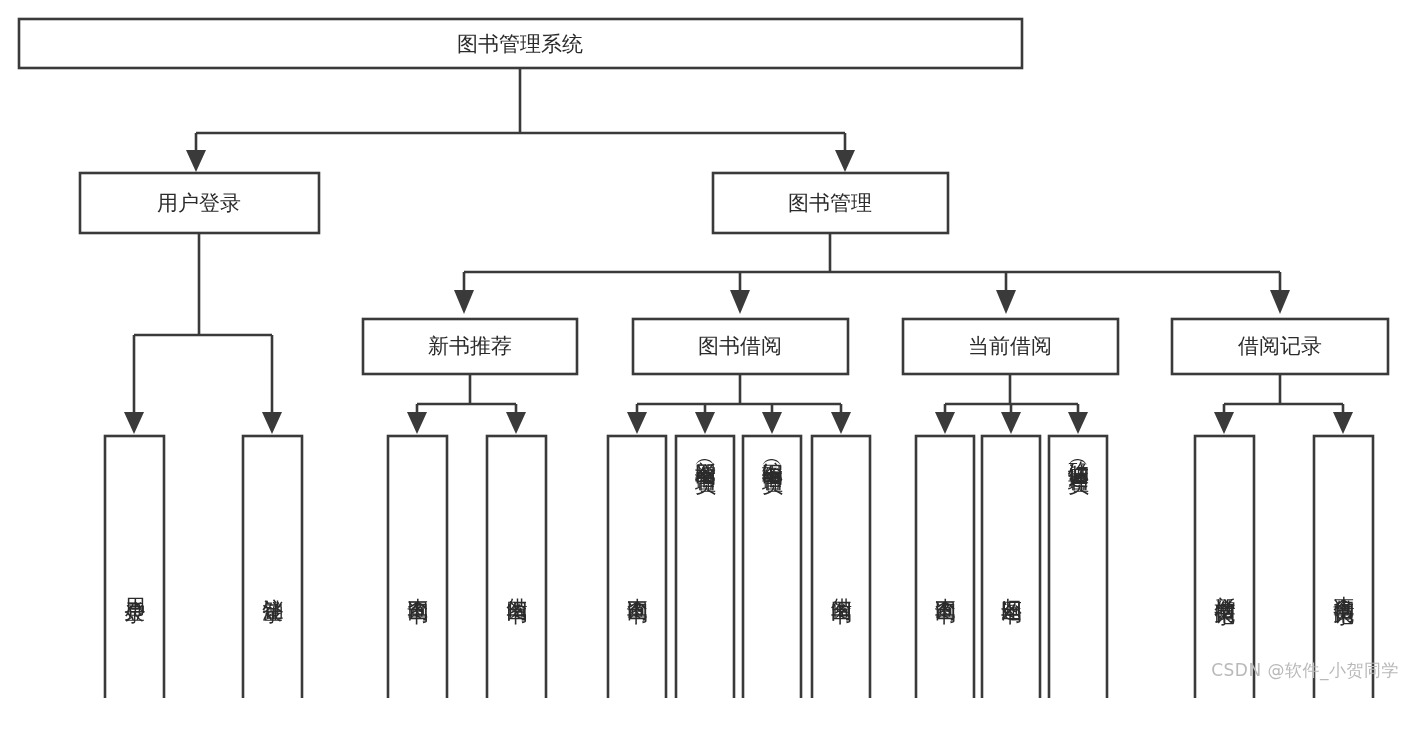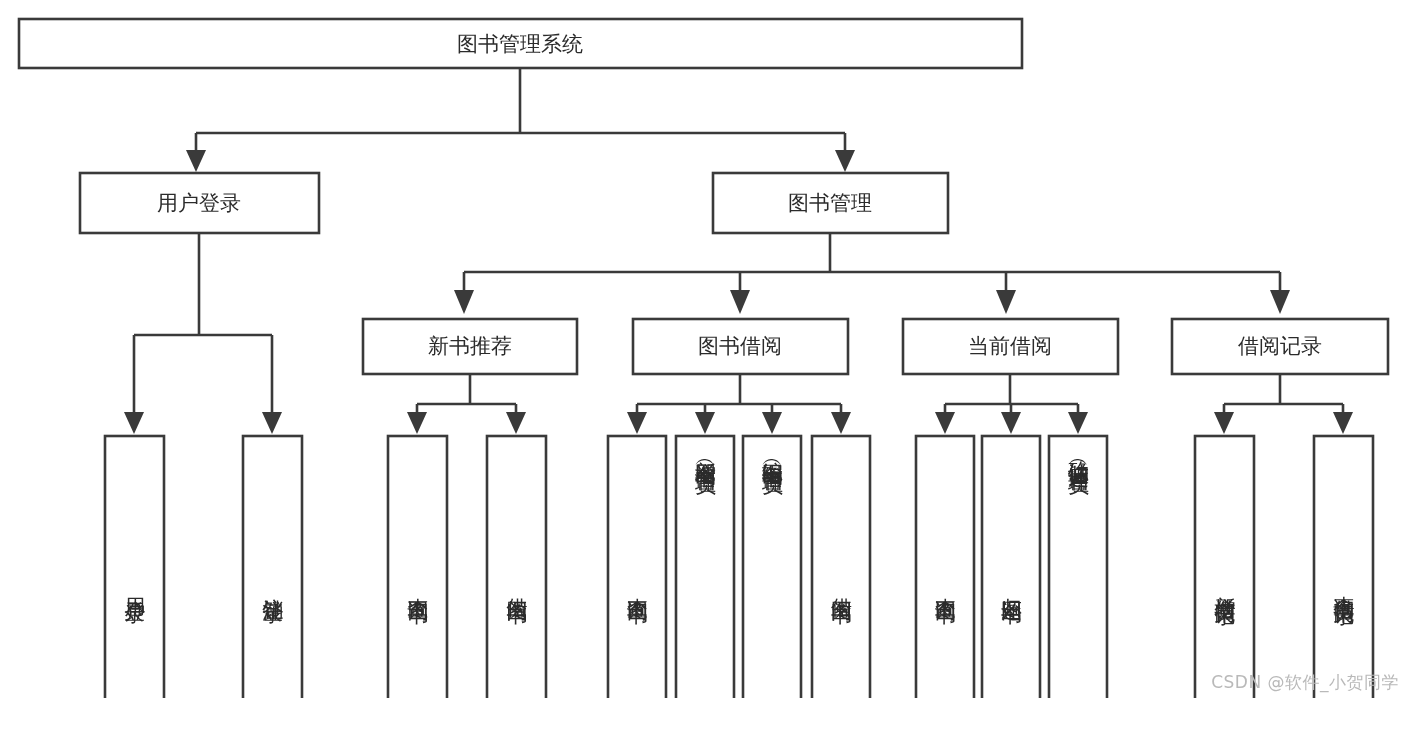--- a/index.html
+++ b/index.html
@@ -63,21 +63,21 @@
     font-size: 21px;
     line-height: 1.18;
     letter-spacing: 2px;
     color: #2b2b2b;
     white-space: nowrap;
     text-align: center;
   }
   .watermark {
     position: absolute;
     right: 6px;
-    bottom: 4px;
+    bottom: 16px;
     font-family: "DejaVu Sans", "Liberation Sans", sans-serif;
     font-size: 17px;
     color: #b9b9b9;
     letter-spacing: 0.5px;
     white-space: nowrap;
     pointer-events: none;
   }
 </style>
 </head>
 <body>

